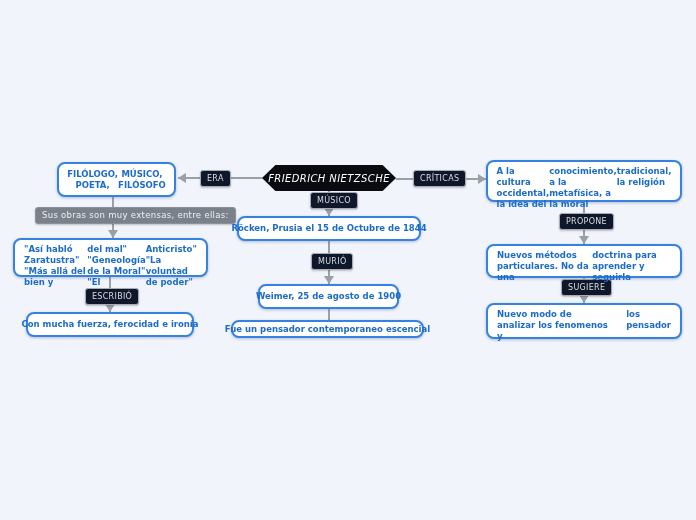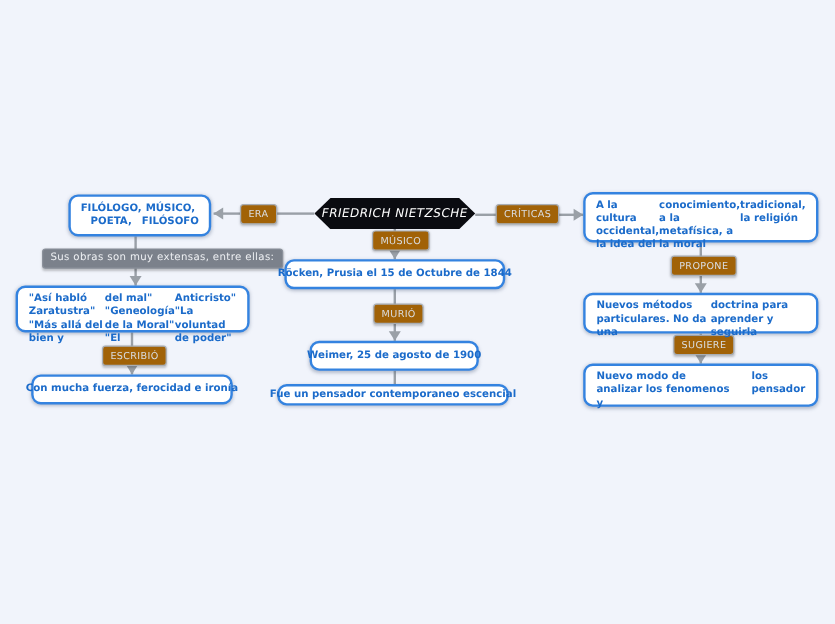--- a/index.html
+++ b/index.html
@@ -14,21 +14,21 @@
     background:#ffffff;border:2px solid #3483e0;border-radius:8px;
     color:#1b6bca;font-weight:bold;font-size:8.5px;line-height:11px;
     box-shadow:0 1px 3px rgba(90,105,135,.40);
   }
   .node.center{display:flex;align-items:center;justify-content:center;white-space:nowrap;}
   .node.multiline{padding:4px 9px;text-align:left;display:flex;flex-direction:row;justify-content:center;}
   .node.multiline.centered{align-items:center;text-align:center;}
   .ln{display:block;}
   .pill{
     position:absolute;z-index:2;box-sizing:border-box;
-    background:#a16207;color:#d9dce0;border:1px solid #a8adb4;
+    background:#0f172a;color:#d9dce0;border:1px solid #a8adb4;
     font-size:8px;line-height:9px;letter-spacing:.3px;
     padding:3px 6px;border-radius:3px;white-space:nowrap;
     box-shadow:0 1px 2px rgba(0,0,0,.22);
   }
   .pill.dark{background:#7b818b;color:#eef0f3;border-color:#8b919b;font-size:8.5px;}
   .root{
     position:absolute;z-index:3;background:#0a0b10;color:#ffffff;
     display:flex;align-items:center;justify-content:center;
     font-weight:normal;font-style:italic;font-size:10px;letter-spacing:.4px;white-space:nowrap;
     clip-path:polygon(0 50%,10% 0,90% 0,100% 50%,90% 100%,10% 100%);

